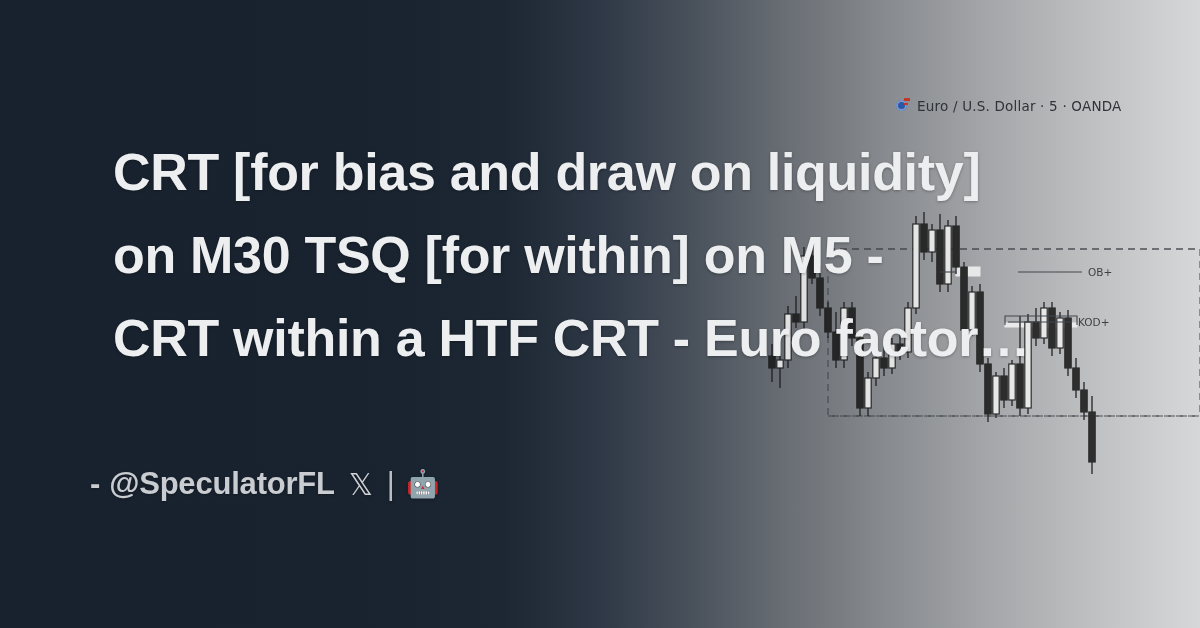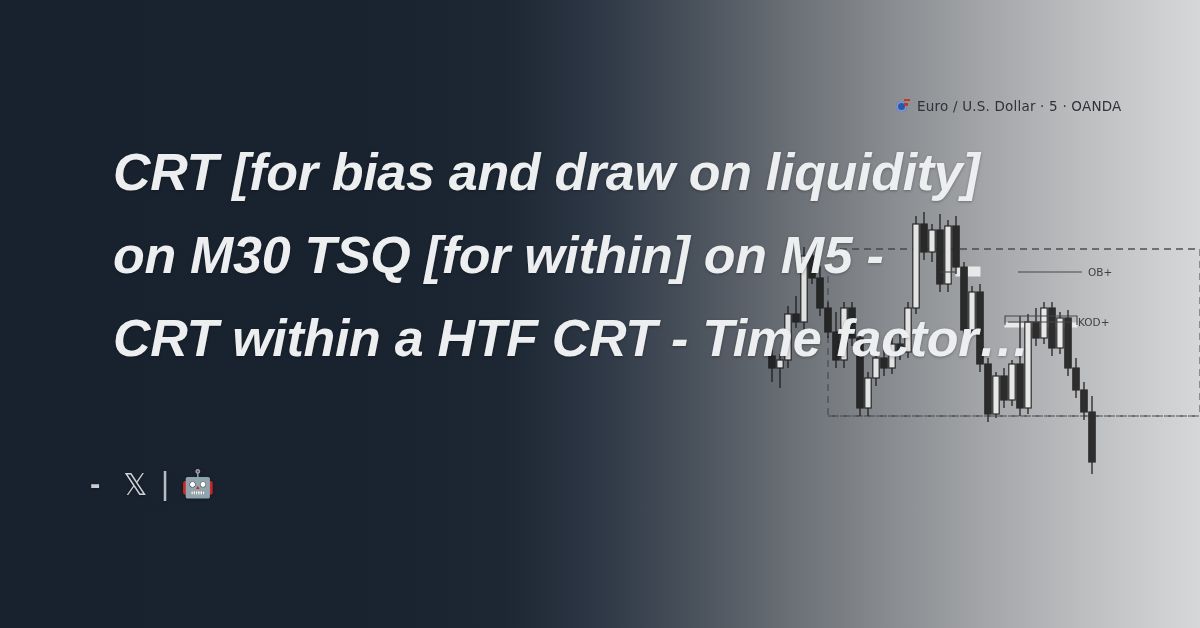--- a/index.html
+++ b/index.html
@@ -38,21 +38,21 @@
     opacity: 0.88;
   }
   #chart-svg { display:block; }
 
   
   #chart-header {
     position: absolute;
     left: 896px;
     top: 98px;
     display: flex;
-    align-items: center;
+    align-items: flex-start;
     gap: 6px;
     white-space: nowrap;
   }
   #chart-header .sym-label {
     font-family: "DejaVu Sans", sans-serif;
     font-size: 13.5px;
     color: #2f3338;
     letter-spacing: 0.2px;
   }
   .oanda-logo {
@@ -80,21 +80,20 @@
     width: 4px; height: 2.5px;
     background: #c0392b;
   }
 
   
   #title-block {
     position: absolute;
     left: 113px;
     top: 131px;
     width: 1000px;
-    font-style: italic;
   }
   .title-line {
     font-size: 52px;
     font-weight: bold;
     line-height: 83px;
     color: #eceef0;
     white-space: nowrap;
     letter-spacing: -0.3px;
     text-shadow: 0 1px 3px rgba(0,0,0,0.30);
   }
@@ -335,23 +334,24 @@
       <span class="o-circle"></span>
       <span class="o-bar1"></span>
       <span class="o-bar2"></span>
     </span>
     <span class="sym-label">Euro / U.S. Dollar · 5 · OANDA</span>
   </div>
 
   <div id="title-block">
     <div class="title-line">CRT [for bias and draw on liquidity]</div>
     <div class="title-line">on M30 TSQ [for within] on M5 -</div>
-    <div class="title-line">CRT within a HTF CRT - Time factor…</div>
+    <div class="title-line">CRT within a HTF CRT - Euro factor…</div>
   </div>
 
   <div id="footer">
     <span class="dash">-</span>
+    <span class="handle-x">@SpeculatorFL</span>
     <span class="x-glyph">𝕏</span>
     <span class="pipe">|</span>
     <span class="bot-emoji">🤖</span>
   </div>
 
 </div>
 
 </body></html>

